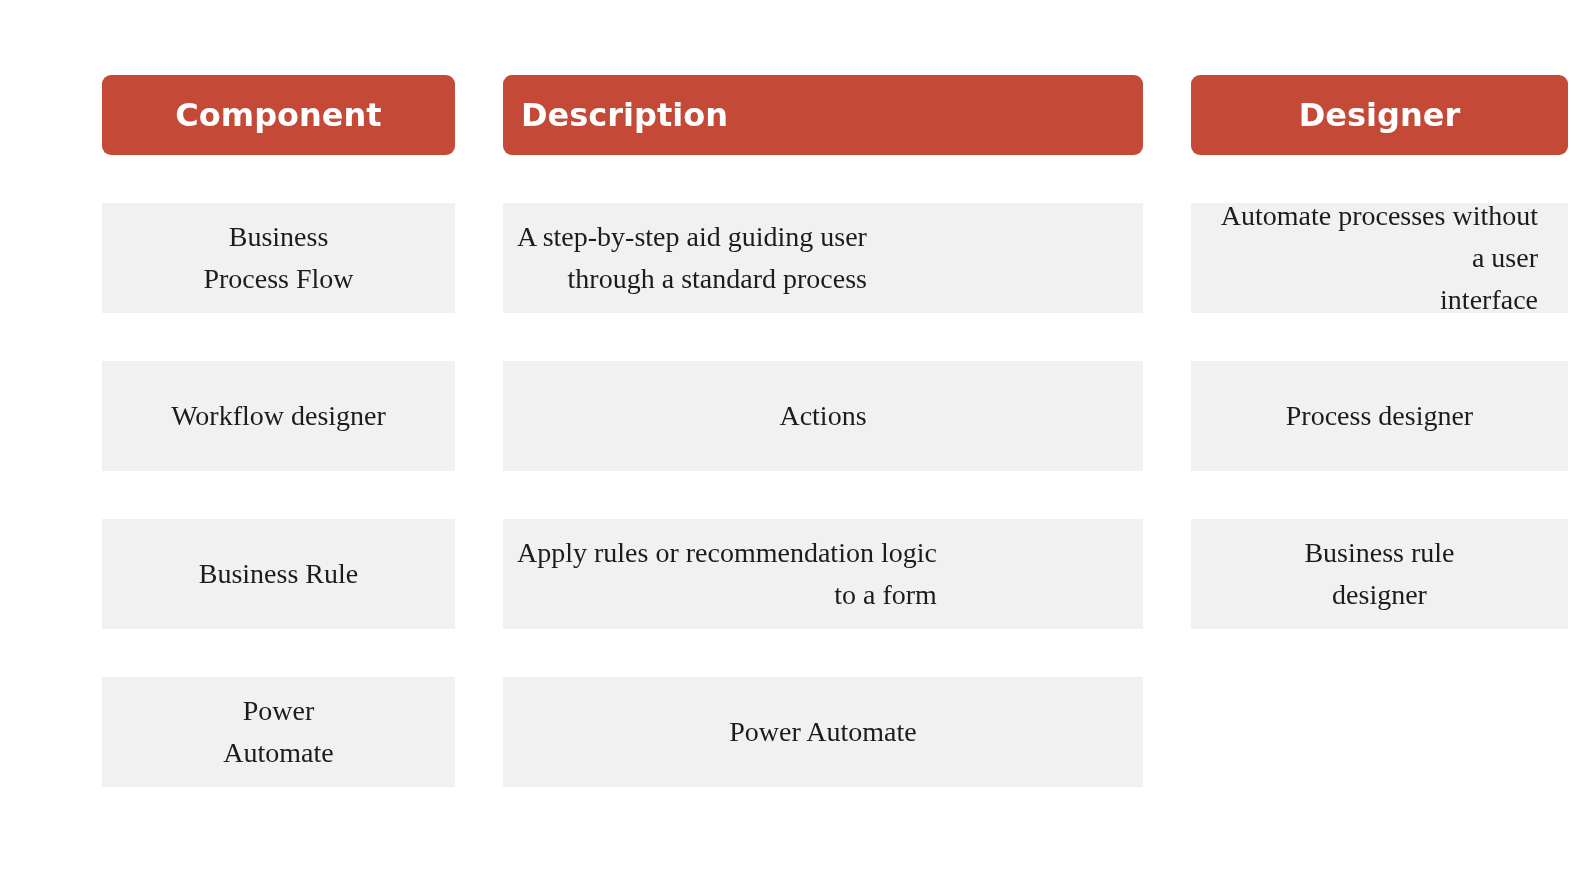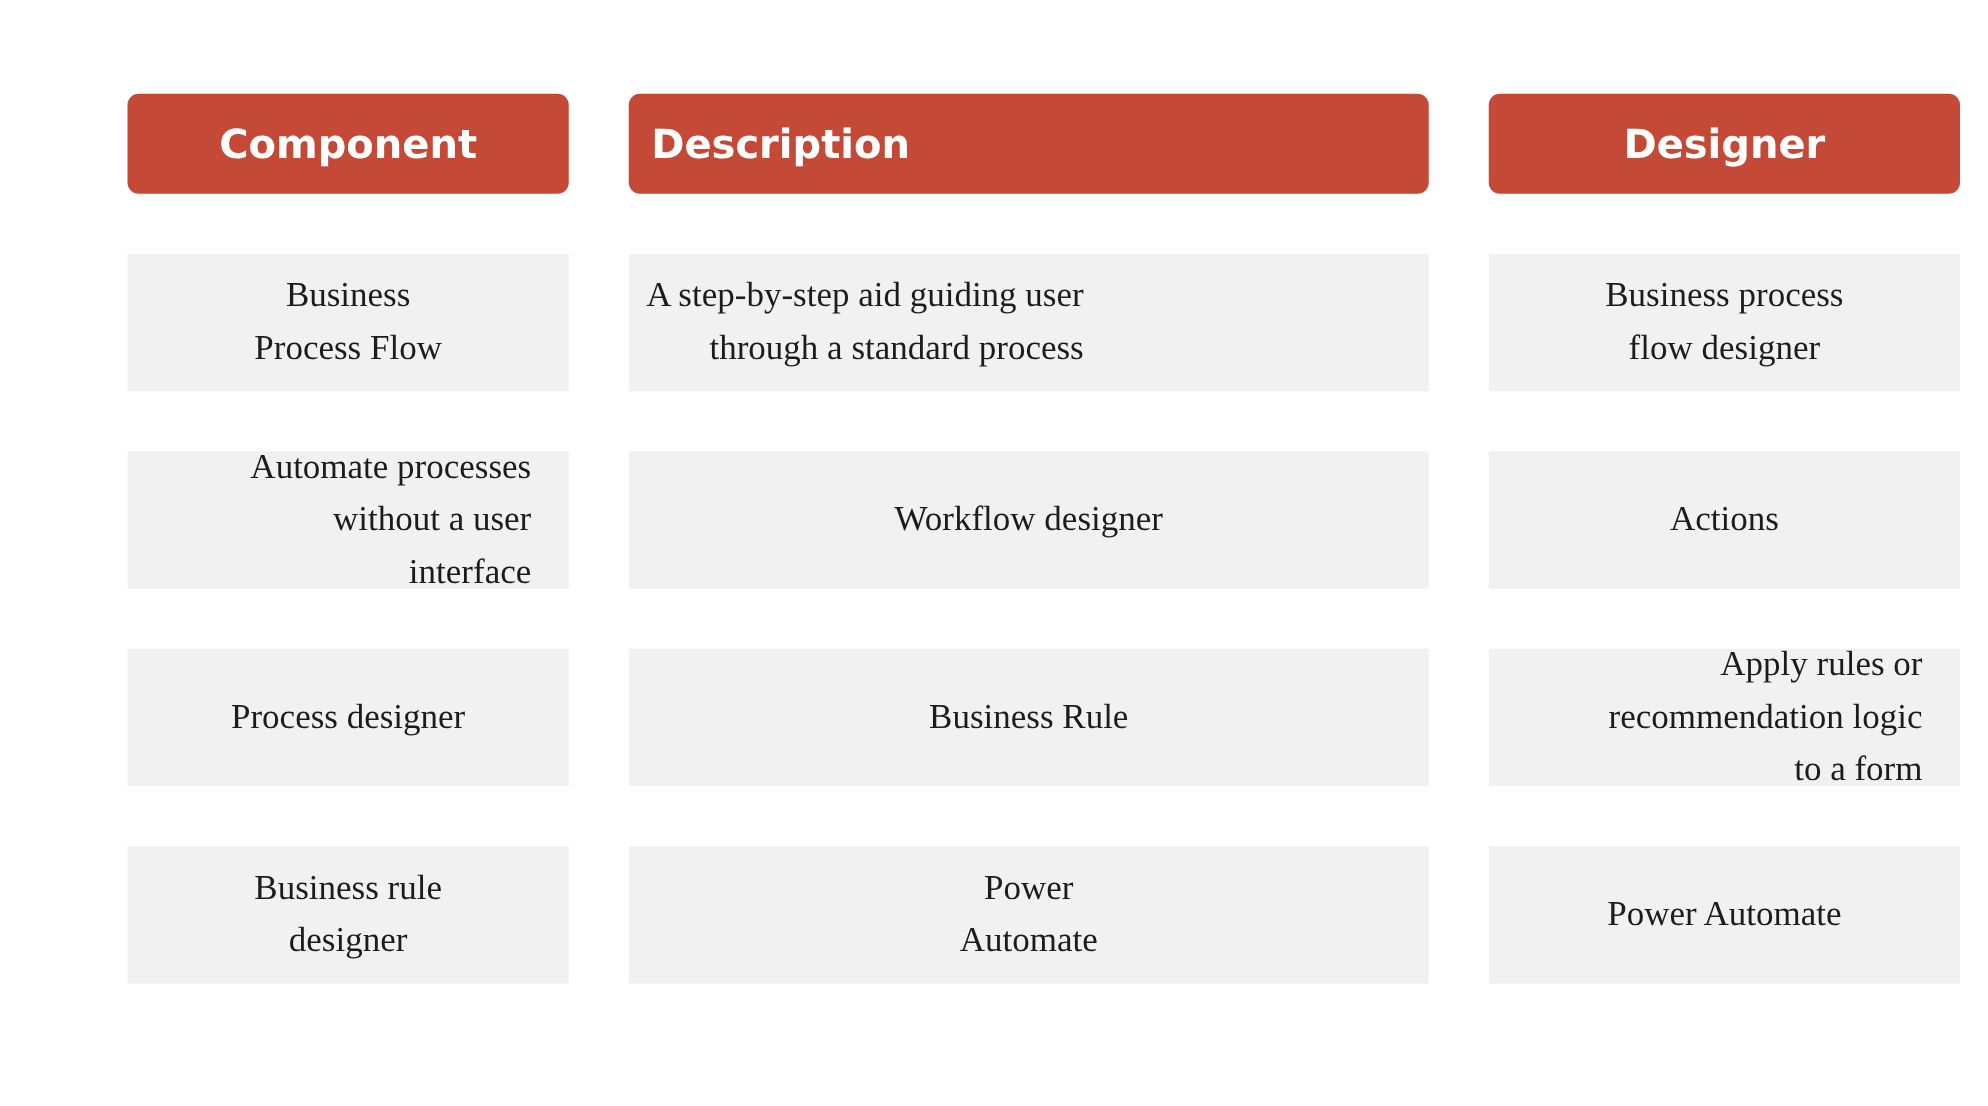--- a/index.html
+++ b/index.html
@@ -68,22 +68,20 @@
 <div class="table-grid">
 
   <div class="hcell">Component</div>
   <div class="hcell left">Description</div>
   <div class="hcell">Designer</div>
 
   <div class="cell">Business
 Process Flow</div>
   <div class="cell left">A step-by-step aid guiding user
 through a standard process</div>
-  <div class="cell">Business process
-flow designer</div>
 
   <div class="cell left">Automate processes without a user
 interface</div>
   <div class="cell">Workflow designer</div>
 
   <div class="cell">Actions</div>
   <div class="cell">Process designer</div>
 
   <div class="cell">Business Rule</div>
   <div class="cell left">Apply rules or recommendation logic

